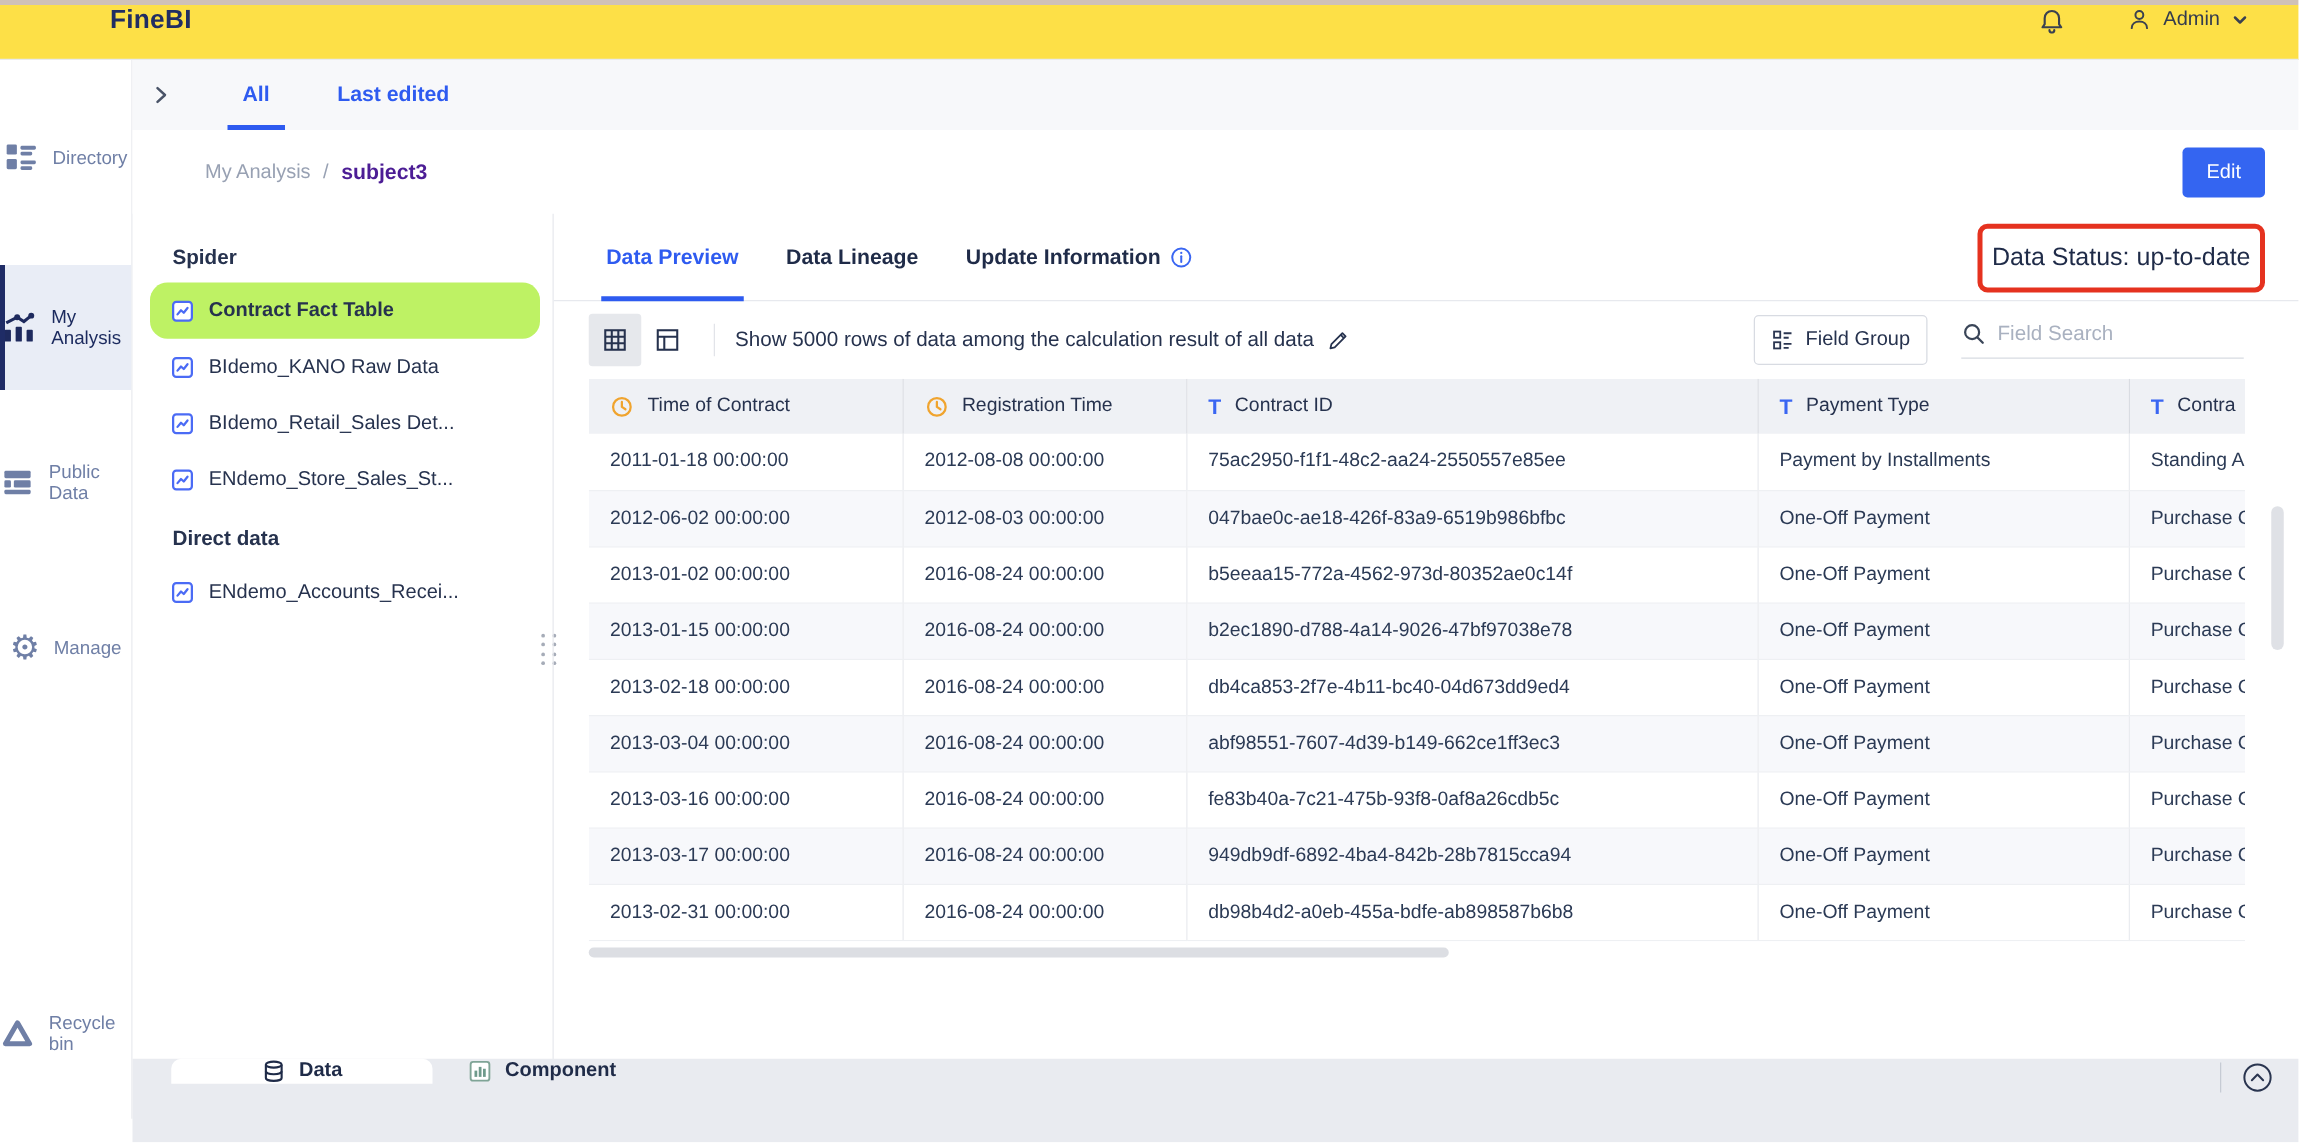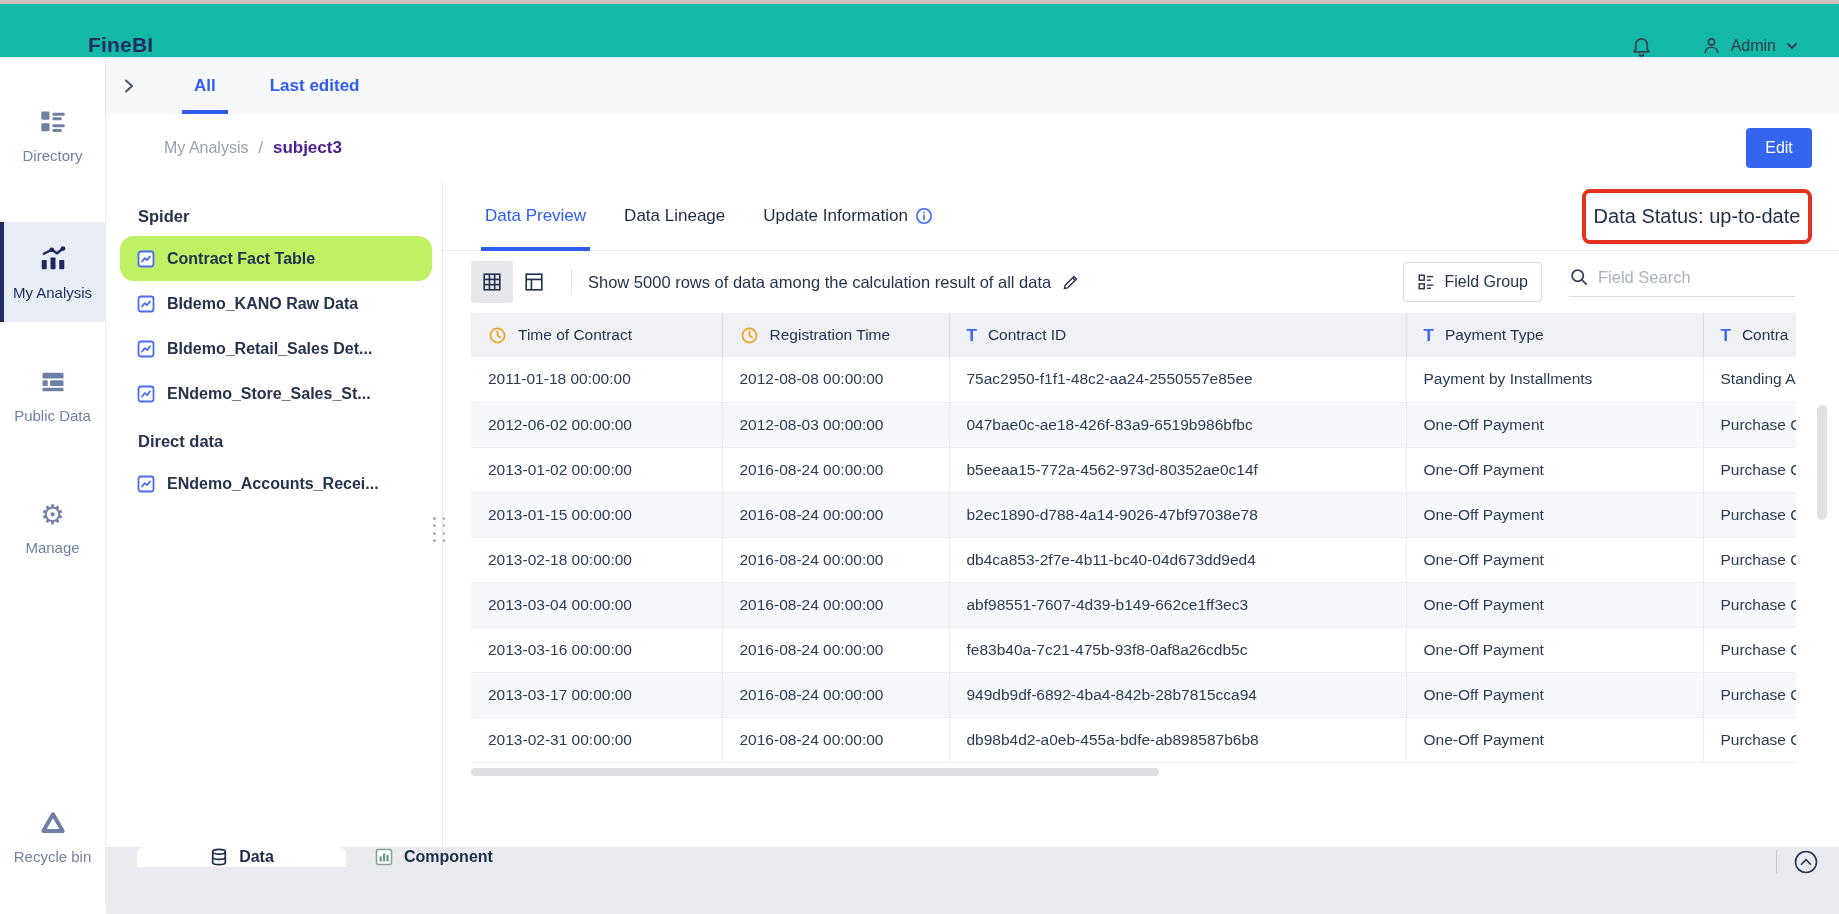--- a/index.html
+++ b/index.html
@@ -4,34 +4,34 @@
 <style>
   * { margin:0; padding:0; box-sizing:border-box; }
   html,body { background:#fff; }
   body { font-family:"Liberation Sans","DejaVu Sans",sans-serif; color:#26324E; }
   .page { position:relative; width:1839px; height:914px; background:#fff; overflow:hidden; }
 
   
   .topstrip { height:4px; background:#CFC1B7; }
 
   
-  .topbar { height:54px; background:#14b8a6; border-bottom:1px solid #E8EAEE;
-            display:flex; align-items:flex-end; padding:0 40px 0 88px; }
+  .topbar { height:44px; background:#fde047; border-bottom:1px solid #E8EAEE;
+            display:flex; align-items:flex-start; padding:0 40px 0 88px; }
   .logo { font-size:21px; font-weight:700; color:#212D63; letter-spacing:.2px; }
   .topbar-right { margin-left:auto; display:flex; align-items:center; gap:48px; }
   .user-group { display:flex; align-items:center; gap:9px; cursor:pointer; }
   .user-name { font-size:16px; color:#333B4E; }
   .icon { display:inline-flex; align-items:center; justify-content:center; }
 
   .app-row { display:flex; height:847px; }
 
   
   .siderail { width:106px; background:#fff; border-right:1px solid #EAECEF;
               display:flex; flex-direction:column; align-items:stretch; height:100%; }
-  .side-item { height:100px; display:flex; flex-direction:column; align-items:center;
+  .side-item { height:100px; display:flex; flex-direction:row; align-items:center;
                justify-content:center; gap:11px; color:#6F7FA6; position:relative; cursor:pointer; }
   .side-item .side-label { font-size:15px; }
   .side-item.active { background:#E9EDF6; color:#1B2A5E; }
   .side-item.active::before { content:""; position:absolute; left:0; top:0; bottom:0;
                width:4px; background:#1F2C66; }
   .rail-spacer { flex:1; }
 
   
   .content { flex:1; display:flex; flex-direction:column; min-width:0; }
 
@@ -53,33 +53,33 @@
               font-size:16px; border:none; border-radius:4px; cursor:pointer; }
 
   .split { flex:1; display:flex; position:relative; min-height:0; }
 
   
   .left-list { width:336px; padding-top:26px; }
   .lp-header { font-size:16.5px; font-weight:700; color:#26324E; margin:0 0 10px 32px; }
   .lp-header.second { margin-top:16px; }
   .lp-item { height:45px; margin:0 10px 0 14px; padding-left:16px; border-radius:2px;
              display:flex; align-items:center; gap:11px; font-size:16px; color:#26324E;
-             cursor:pointer; white-space:nowrap; overflow:hidden;font-weight:bold; }
+             cursor:pointer; white-space:nowrap; overflow:hidden; }
   .lp-item.selected { background:#bef264; font-weight:700;border-radius:14px; }
   .drag-handle { position:absolute; left:327px; top:336px; width:14px; height:26px;
                  display:grid; grid-template-columns:repeat(2,1fr); gap:3px 4px; }
   .drag-handle i { width:3px; height:3px; border-radius:50%; background:#A6ACB8; }
 
   
   .right-panel { flex:1; border-left:1px solid #E7E9EE; display:flex; flex-direction:column;
                  position:relative; min-width:0; }
   .panel-tabs { height:70px; border-bottom:1px solid #E7E9EE; display:flex;
                 align-items:stretch; padding-left:38px; position:relative; }
   .p-tab { position:relative; display:flex; align-items:center; gap:7px; padding:0 4px;
-           margin-right:30px; font-size:17px; font-weight:400; color:#1F2B48; cursor:pointer; }
+           margin-right:30px; font-size:17px; font-weight:700; color:#1F2B48; cursor:pointer; }
   .p-tab.active { color:#2E5BF0; }
   .p-tab.active::after { content:""; position:absolute; left:0; right:0; bottom:-1px;
            height:4px; background:#2E5BF0; }
   .status-box { position:absolute; top:8px; right:27px; width:230px; height:55px;
                 border:4px solid #E5321F; border-radius:8px; display:flex;
                 align-items:center; justify-content:center; background:#fff; }
   .status-text { font-size:20px; color:#1F2B48;text-align:center; }
 
   .toolbar { height:62px; display:flex; align-items:center; padding:0 44px 0 28px; }
   .tool-btn { width:42px; height:42px; border-radius:3px; display:flex; align-items:center;

